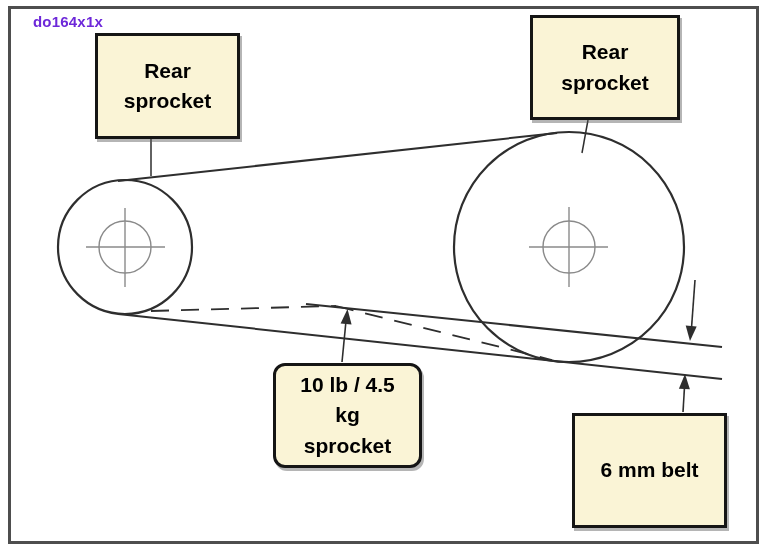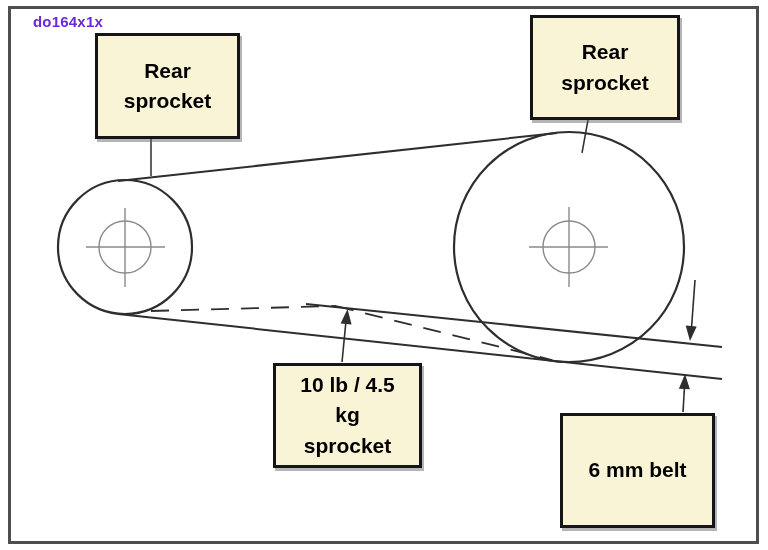--- a/index.html
+++ b/index.html
@@ -43,22 +43,22 @@
     justify-content: center;
     align-items: center;
     text-align: center;
     font-size: 21px;
     font-weight: 700;
     line-height: 1.45;
     color: var(--color-text, #000000);
   }
   .callout-drive      { left: 95px;  top: 33px;  width: 145px; height: 106px; }
   .callout-rear       { left: 530px; top: 15px;  width: 150px; height: 105px; }
-  .callout-pressure   { left: 273px; top: 363px; width: 149px; height: 105px; }
-  .callout-deflection { left: 560px; top: 413px; width: 155px; height: 115px; justify-content: center; }
+  .callout-pressure   { left: 273px; top: 363px; width: 149px; height: 105px; border-radius: 12px; }
+  .callout-deflection { left: 572px; top: 413px; width: 155px; height: 115px; justify-content: center; }
 
   
   .frame        { stroke: var(--color-frame, #4e4e4e); stroke-width: 3;   fill: none; }
   .outline      { stroke: var(--color-line, #2e2e2e);  stroke-width: 2.2; fill: none; }
   .hub          { stroke: var(--color-hub, #8a8a8a);   stroke-width: 1.4; fill: none; }
   .belt         { stroke: var(--color-line, #2e2e2e);  stroke-width: 2;   fill: none; }
   .belt-dashed  { stroke: var(--color-line, #2e2e2e);  stroke-width: 1.8; fill: none;
                   stroke-dasharray: 18 12; }
   .leader       { stroke: var(--color-line, #2e2e2e);  stroke-width: 1.5; fill: none; }
   .arrow-shaft  { stroke: var(--color-line, #1c1c1c);  stroke-width: 1.6; fill: none; }

